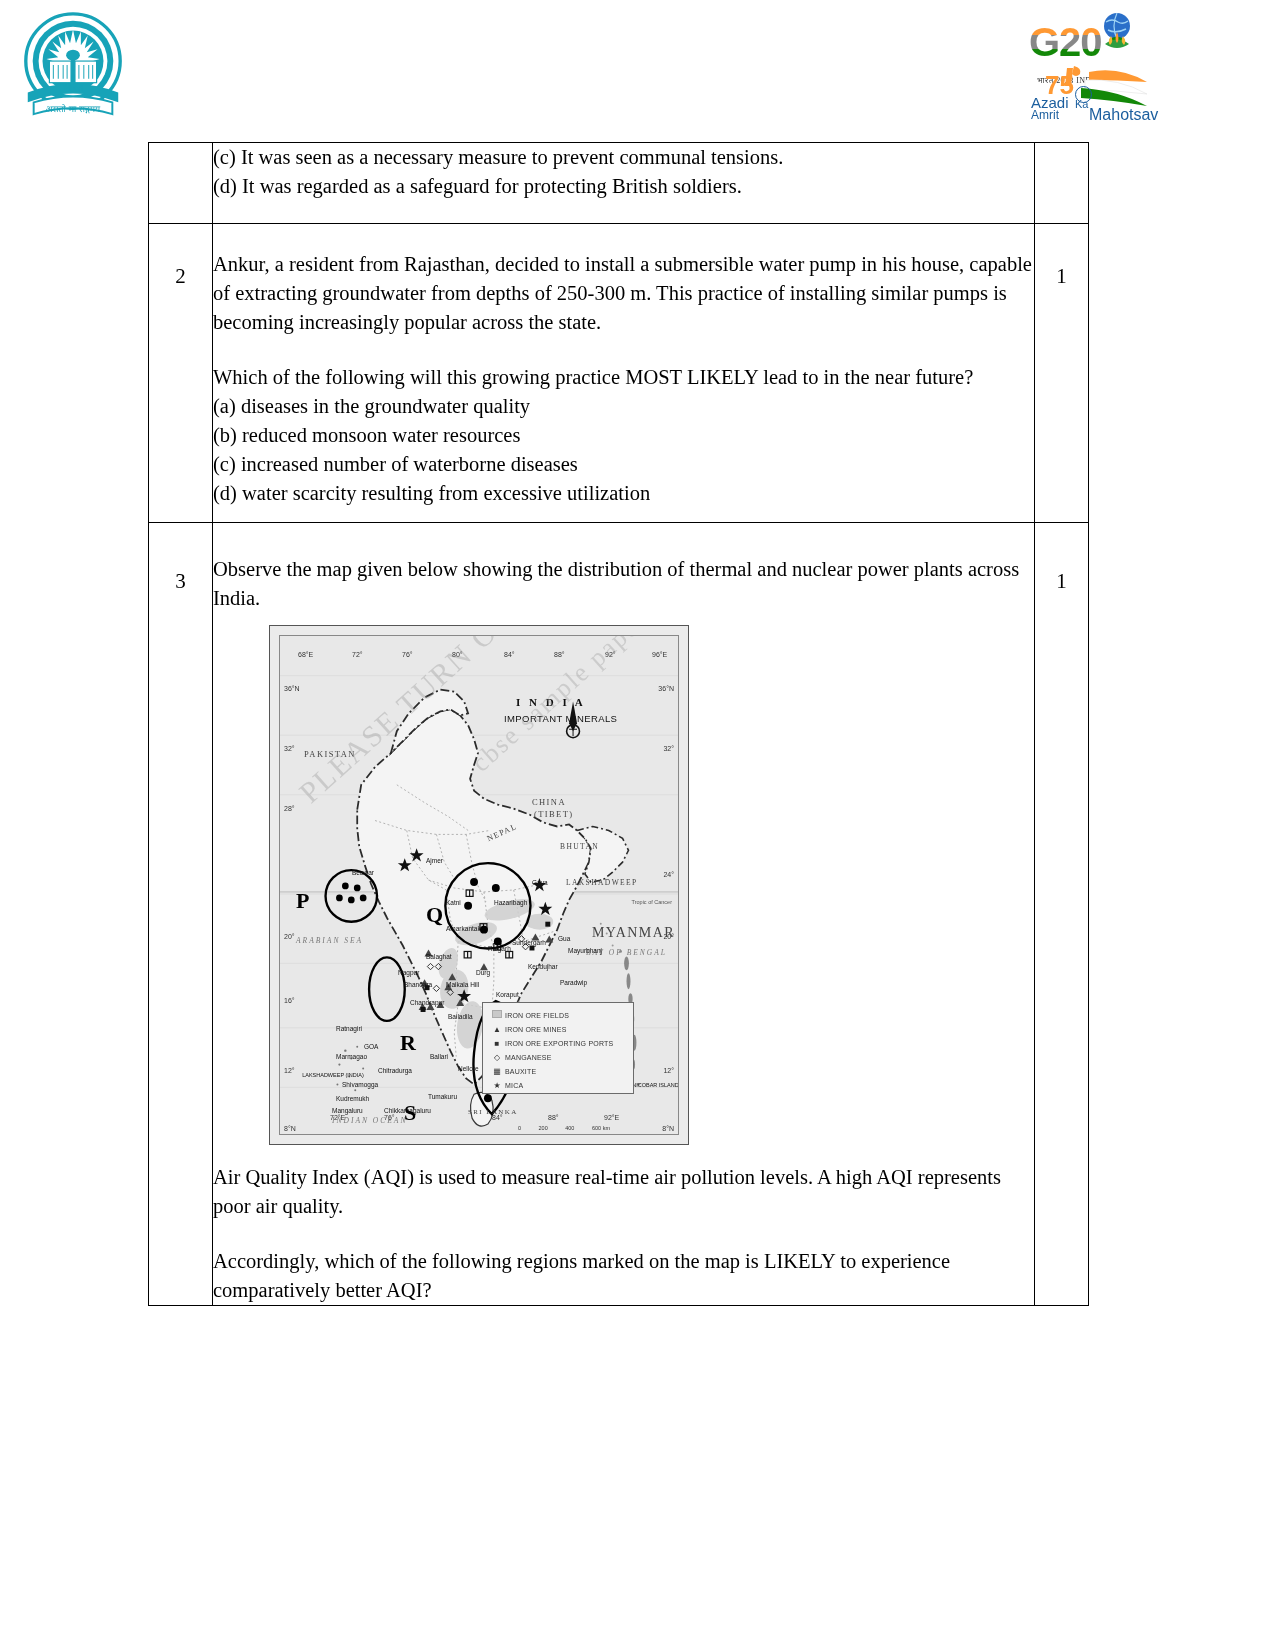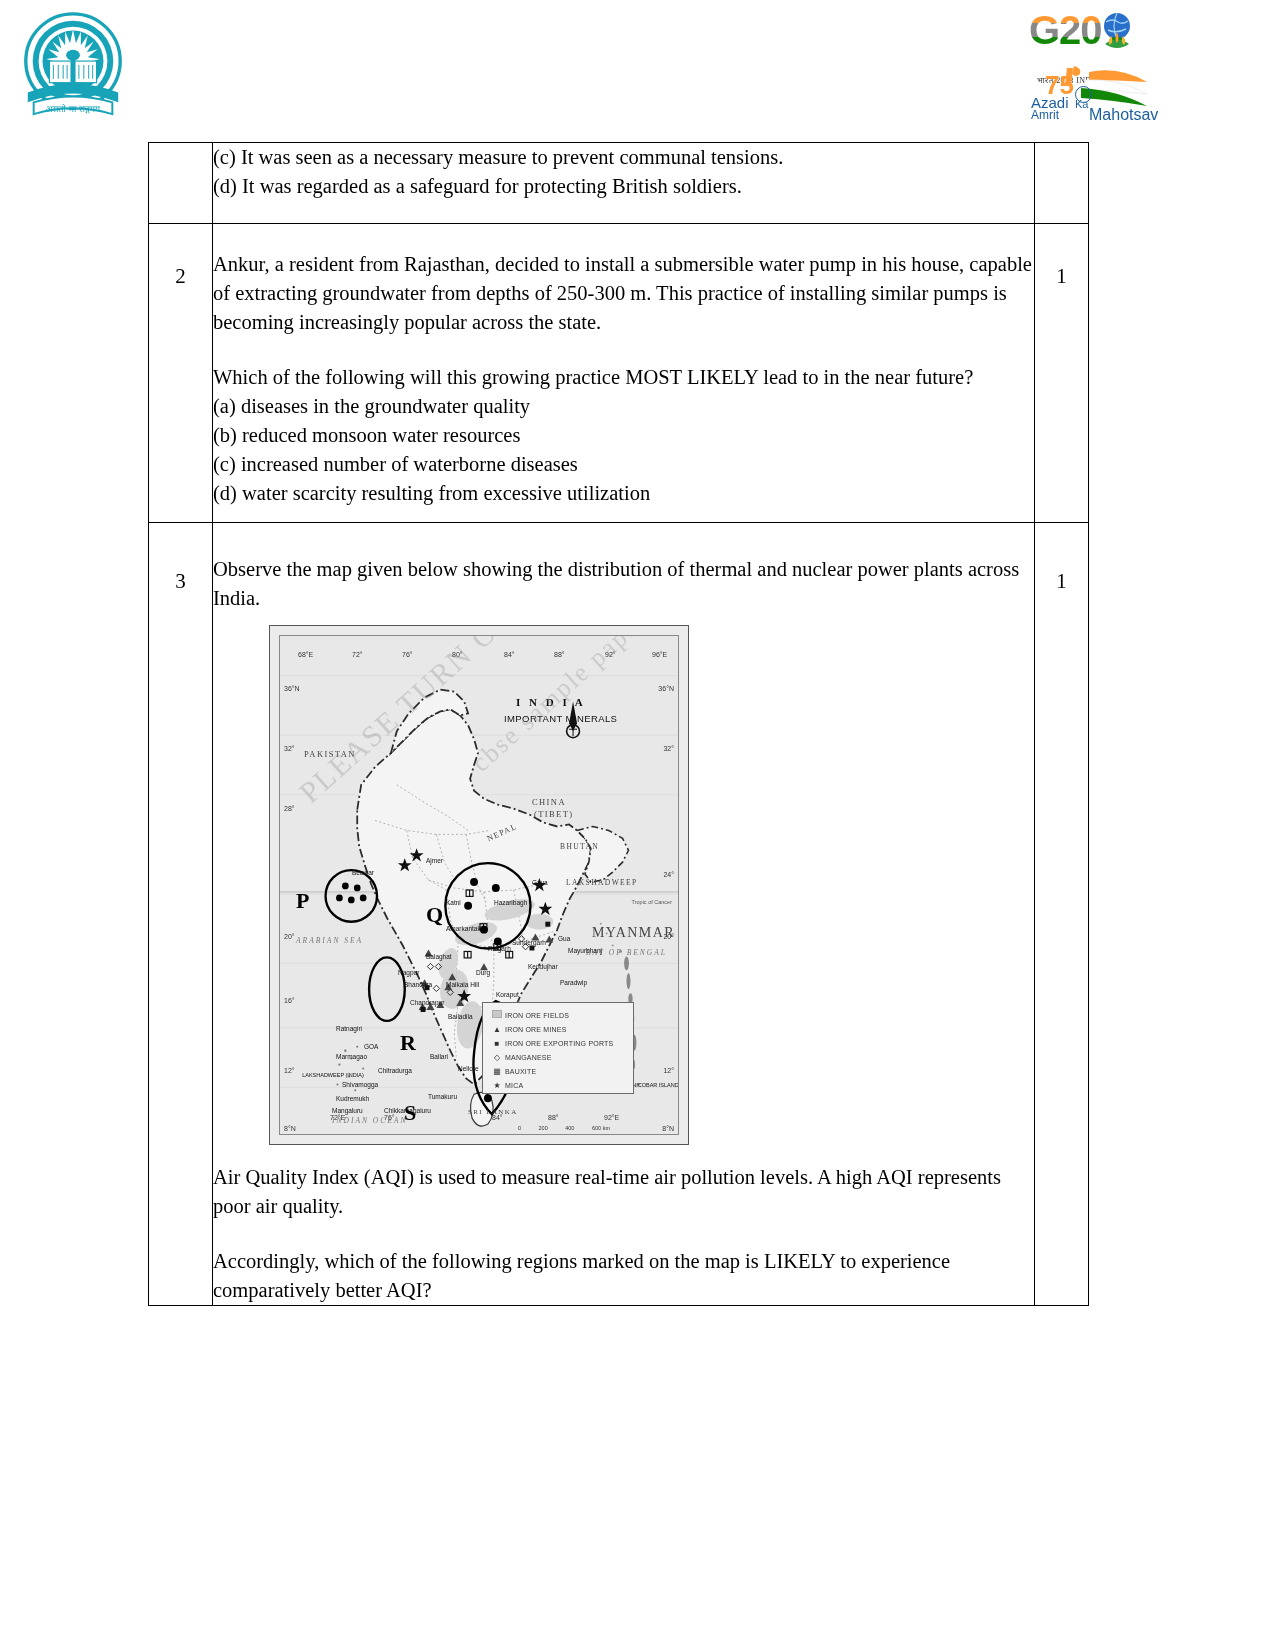--- a/index.html
+++ b/index.html
@@ -16,21 +16,21 @@
 
   .cbse-logo{position:absolute;left:14px;top:6px;width:118px;height:118px;}
 
   .g20-wrap{position:absolute;right:96px;top:8px;width:150px;height:58px;}
   .g20-text{
     font-family:"Liberation Sans", sans-serif;
     font-size:40px;font-weight:700;letter-spacing:-1px;
     line-height:44px;
     background:linear-gradient(180deg,#FF9933 0%,#FF9933 33%,#888 34%,#888 66%,#138808 67%,#138808 100%);
     -webkit-background-clip:text;background-clip:text;color:transparent;
-    position:absolute;left:0;top:0;
+    position:absolute;left:0;top:12px;
   }
   .g20-globe{position:absolute;left:66px;top:2px;width:44px;height:44px;}
   .g20-sub{
     position:absolute;left:8px;top:46px;
     font-family:"Liberation Serif", serif;font-size:8px;color:#333;letter-spacing:.4px;
     white-space:nowrap;
     margin-top:20px;
   }
   .amrit-wrap{position:absolute;right:78px;top:72px;width:170px;height:62px;}
   .amrit-75{position:absolute;left:18px;top:-2px;font-family:"Liberation Sans",sans-serif;

